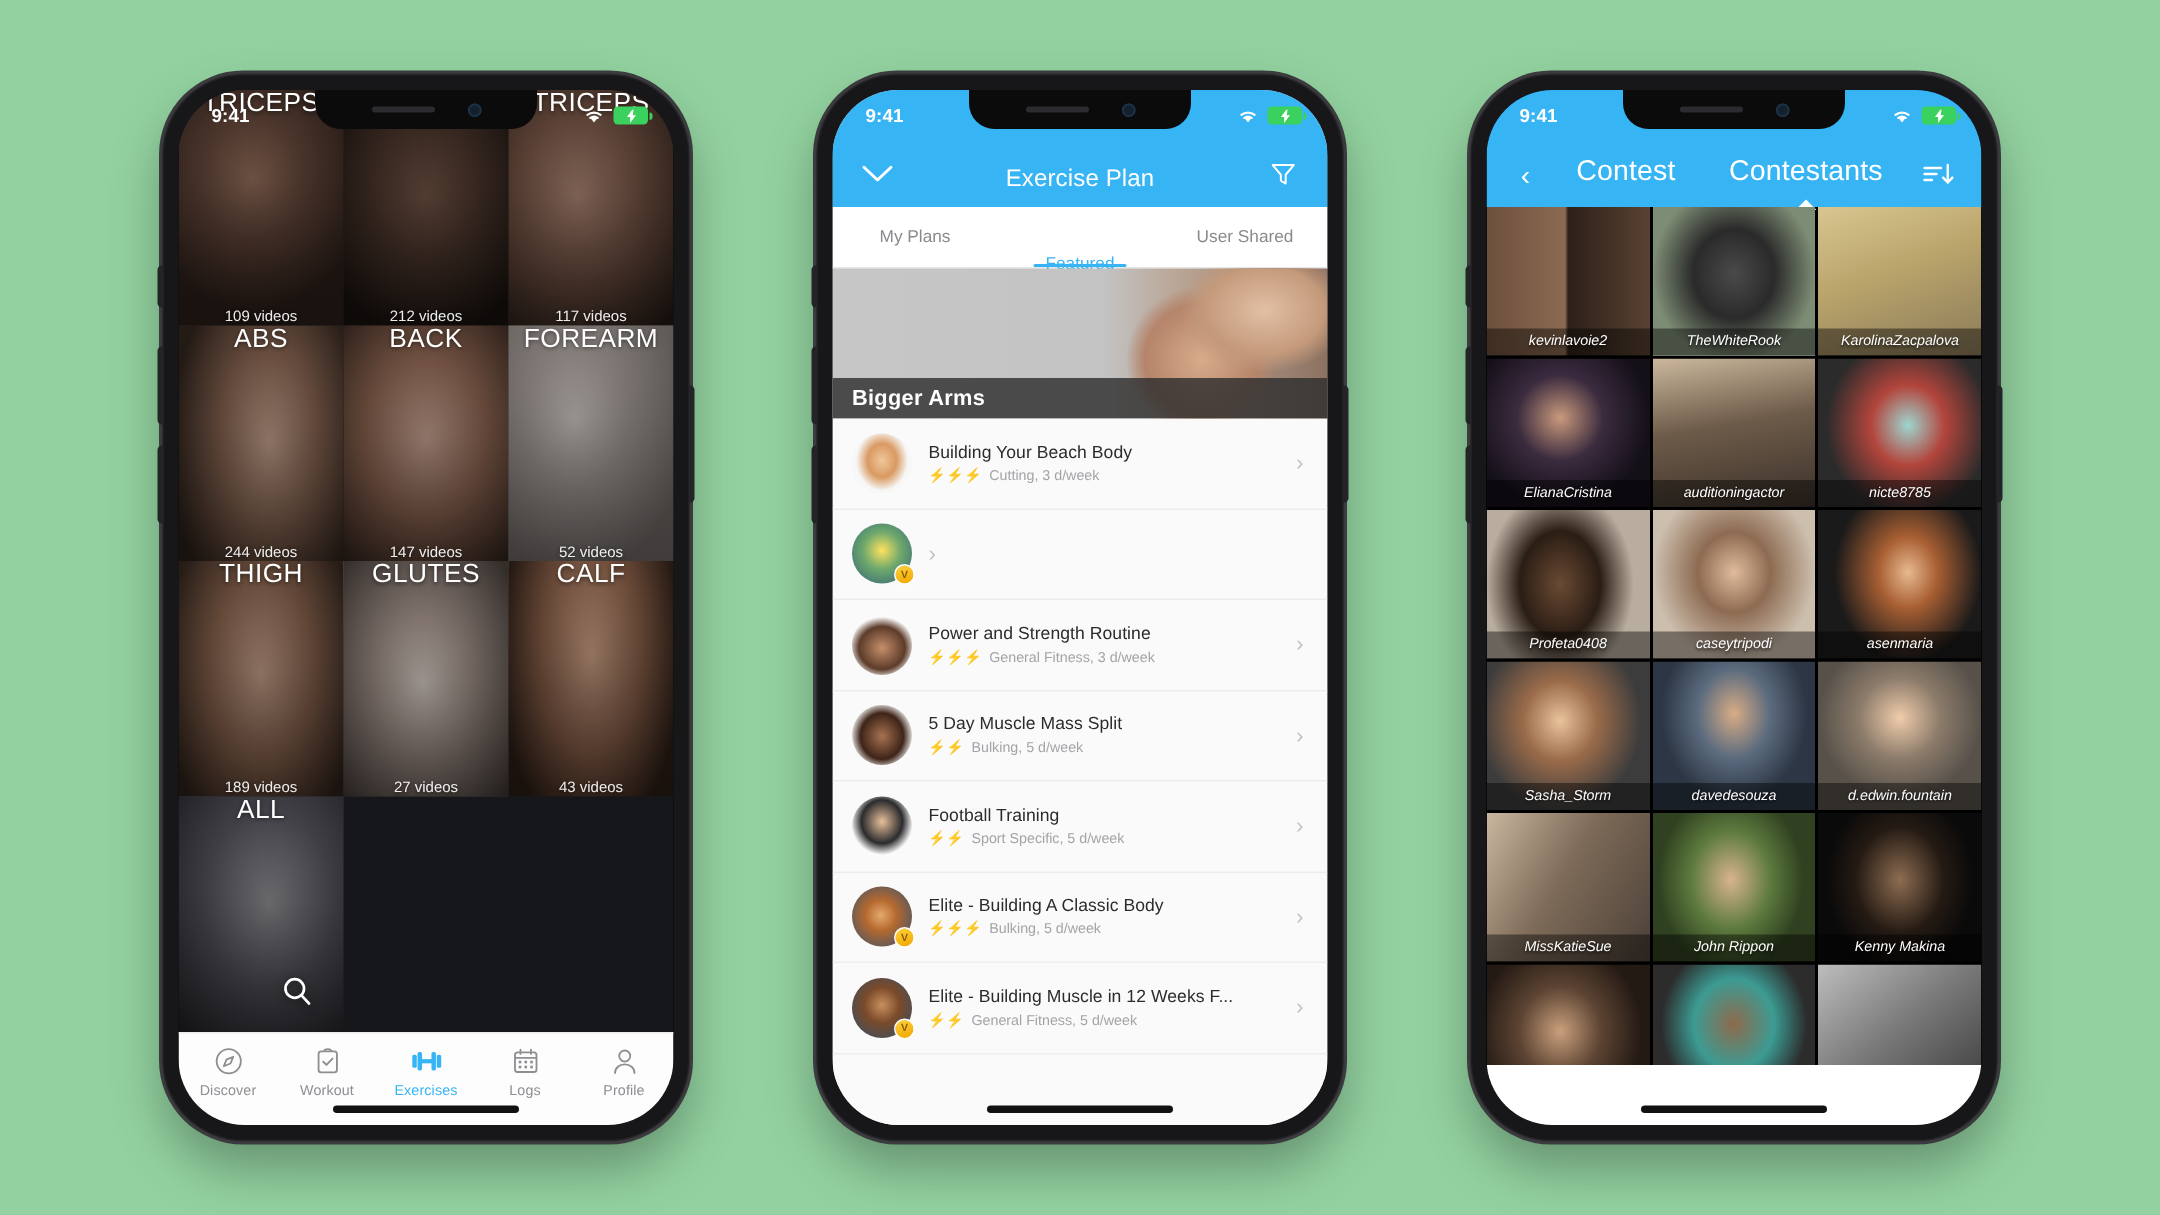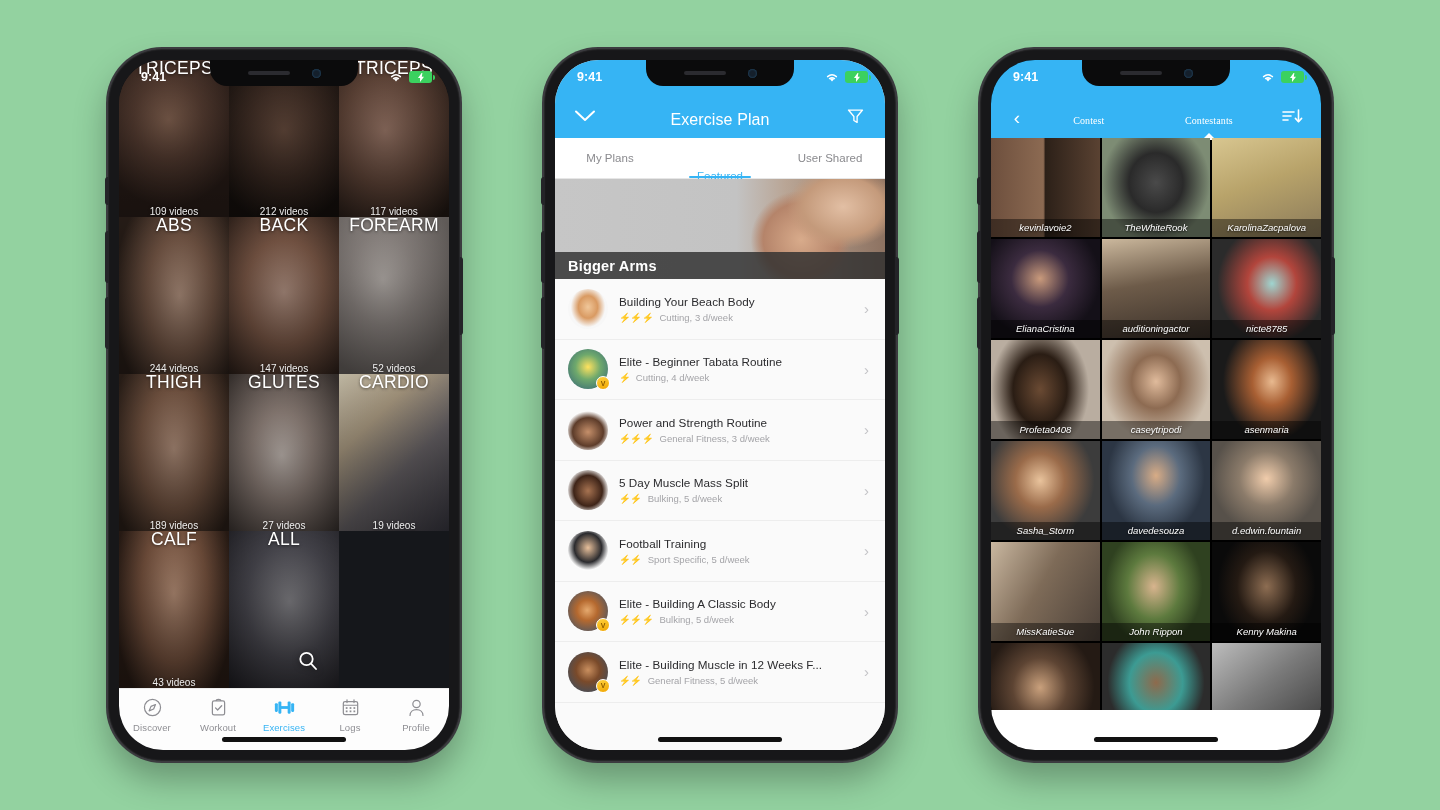--- a/index.html
+++ b/index.html
@@ -253,21 +253,21 @@
   
   .p3-body { position:absolute; inset:0; background:#000; display:flex; flex-direction:column; }
   .navbar3 {
     background: var(--blue,#36b4f4);
     height: 78px; flex:0 0 auto;
     display:flex; align-items:flex-end;
     padding: 0 14px 9px 14px; gap: 4px;
   }
   .navbar3 .back { width:24px; display:flex; align-items:center; justify-content:center; color:#fff; font-size:19px; }
   .seg { flex:1 1 auto; display:flex; align-items:center; justify-content:space-around; }
-  .seg .seg-item { color:#fff; font-size:10px; position:relative; padding-bottom:3px; letter-spacing:0.1px;font-family:Liberation Serif, serif; }
+  .seg .seg-item { color:#fff; font-size:19px; position:relative; padding-bottom:3px; letter-spacing:0.1px; }
   .seg .seg-item.active::after {
     content:""; position:absolute; left:50%; transform:translateX(-50%);
     bottom:-11px; width:0; height:0;
     border-left:7px solid transparent; border-right:7px solid transparent;
     border-bottom:7px solid #fff;
   }
   .grid3 {
     flex:1 1 auto;
     display:grid;
     grid-template-columns: repeat(3, 1fr);
@@ -388,26 +388,20 @@
               <div class="t-count">189 videos</div>
             </div>
           <div class="tile">
               <div class="ph ph-glutes"></div>
               <div class="shade"></div>
               <div class="t-name">GLUTES</div>
               <div class="t-count">27 videos</div>
             </div>
 
           <div class="tile">
-              <div class="ph ph-cardio"></div>
-              <div class="shade"></div>
-              <div class="t-name">CARDIO</div>
-              <div class="t-count">19 videos</div>
-            </div>
-          <div class="tile">
               <div class="ph ph-calf"></div>
               <div class="shade"></div>
               <div class="t-name">CALF</div>
               <div class="t-count">43 videos</div>
             </div>
           <div class="tile">
             <div class="ph ph-all"></div>
               <div class="shade"></div>
             <div class="t-name">ALL</div>
             <div class="t-count"></div>
@@ -554,27 +548,20 @@
               </div>
             </div>
             <div class="chev">›</div>
           </div>
 
           <div class="plan-row">
             <div class="avatar">
                 <div class="av-img av2"></div>
                 <div class="av-badge">V</div>
               </div>
-            <div class="plan-txt">
-              <div class="plan-title">Elite - Beginner Tabata Routine</div>
-              <div class="plan-sub">
-                <span class="bolts">⚡</span>
-                <span class="plan-meta">Cutting, 4 d/week</span>
-              </div>
-            </div>
             <div class="chev">›</div>
           </div>
 
           <div class="plan-row">
             <div class="avatar">
                 <div class="av-img av3"></div>
               </div>
             <div class="plan-txt">
               <div class="plan-title">Power and Strength Routine</div>
               <div class="plan-sub">

